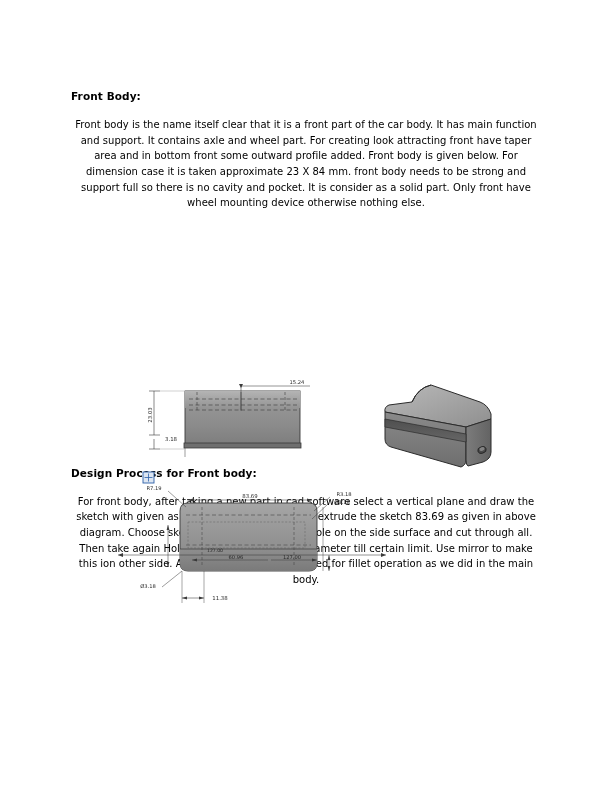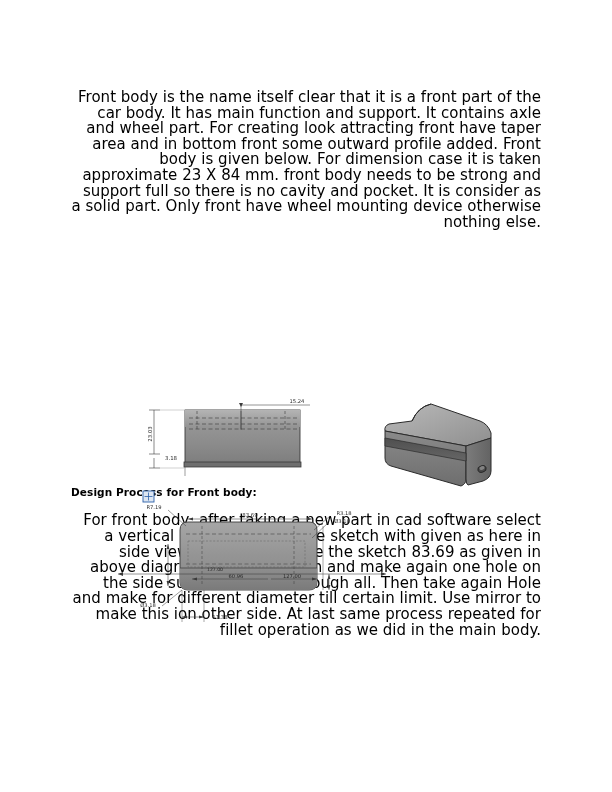--- a/index.html
+++ b/index.html
@@ -30,24 +30,24 @@
     line-height: 1.25;
   }
   h2.heading2 {
     font-size: 10.5px;
     font-weight: bold;
     margin: 0 0 14px 0;
     letter-spacing: 0.1px;
     line-height: 1.25;
   }
   p.body-text {
-    font-size: 15px;
+    font-size: 10px;
     line-height: 15.6px;
     margin: 0 0 13px 0;
-    text-align: right;
+    text-align: center;
     letter-spacing: 0.02px;
   }
   .figures {
     position: relative;
     height: 240px;
     margin-top: 16px;
   }
 
   
   .fig-side {
@@ -78,20 +78,21 @@
     font-family: "DejaVu Sans", "Liberation Sans", sans-serif;
     fill: #2a2a2a;
   }
 </style>
 </head>
 <body>
 
 <div class="page">
   <div class="content">
 
+    <h2 class="heading">Front Body:</h2>
 
     <p class="body-text">Front body is the name itself clear that it is a front part of the car body. It has main function and support. It contains axle and wheel part. For creating look attracting front have taper area and in bottom front some outward profile added. Front body is given below. For dimension case it is taken approximate 23 X 84 mm. front body needs to be strong and support full so there is no cavity and pocket. It is consider as a solid part. Only front have wheel mounting device otherwise nothing else.</p>
 
     <div class="figures">
 
       <div class="fig-side">
         <svg width="200" height="92" viewBox="0 0 200 92">
           <defs>
             <linearGradient id="sideTop" x1="0" y1="0" x2="0" y2="1">
               <stop offset="0" stop-color="#b4b4b4"></stop>

